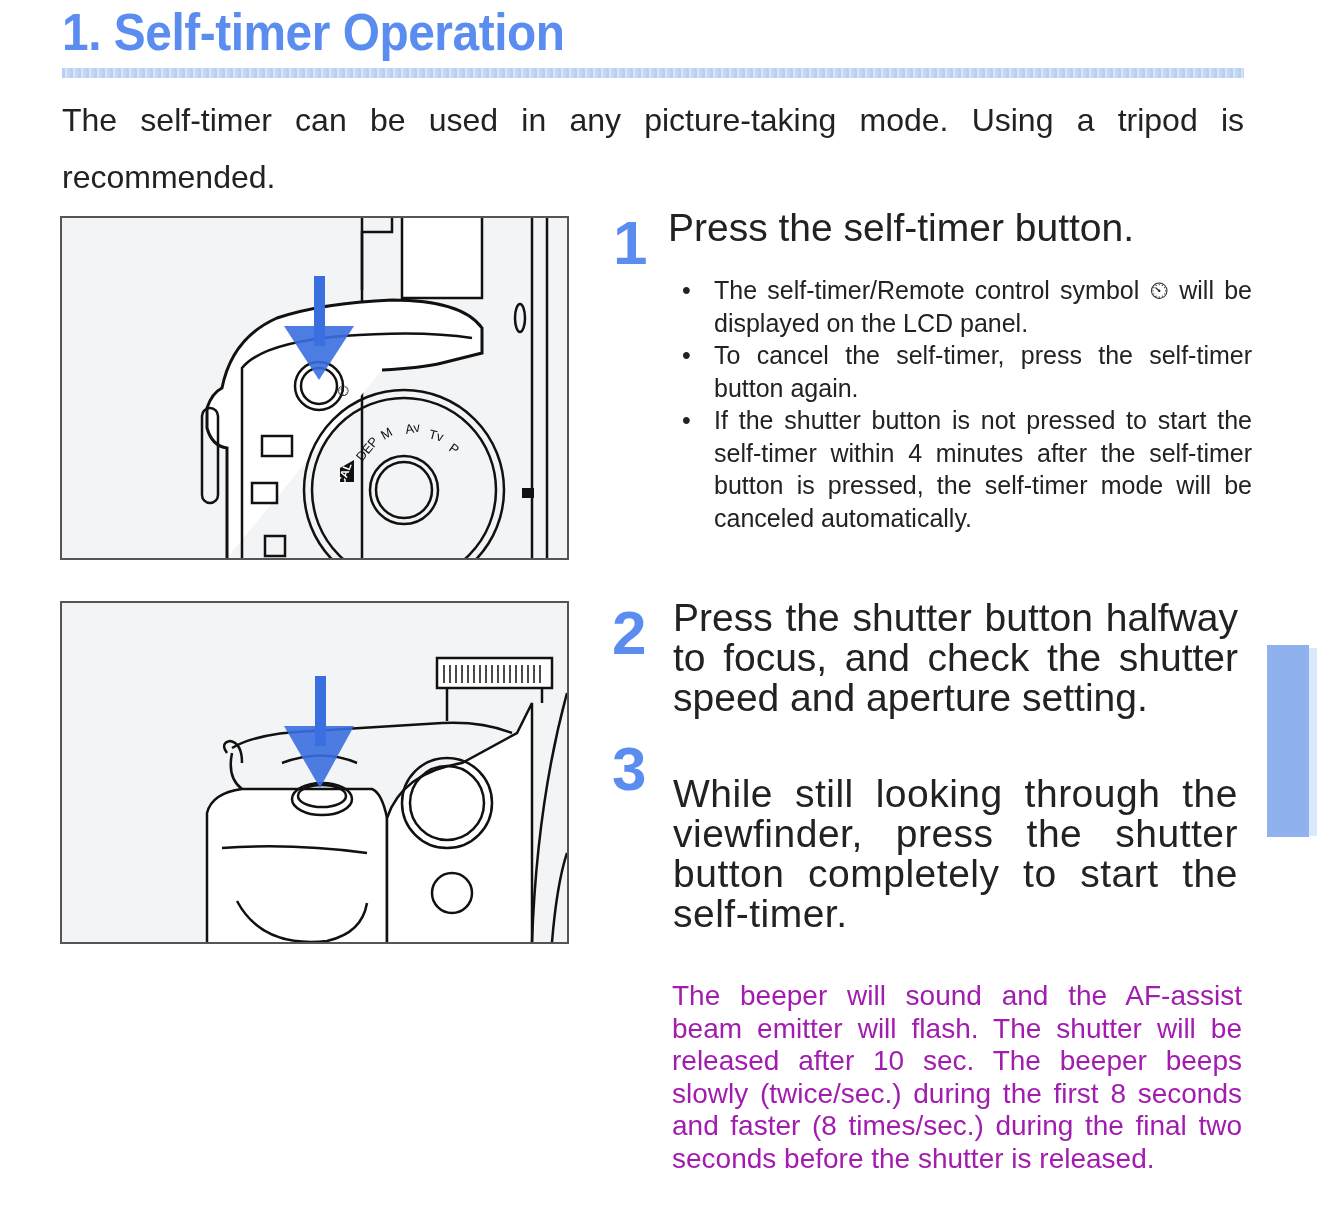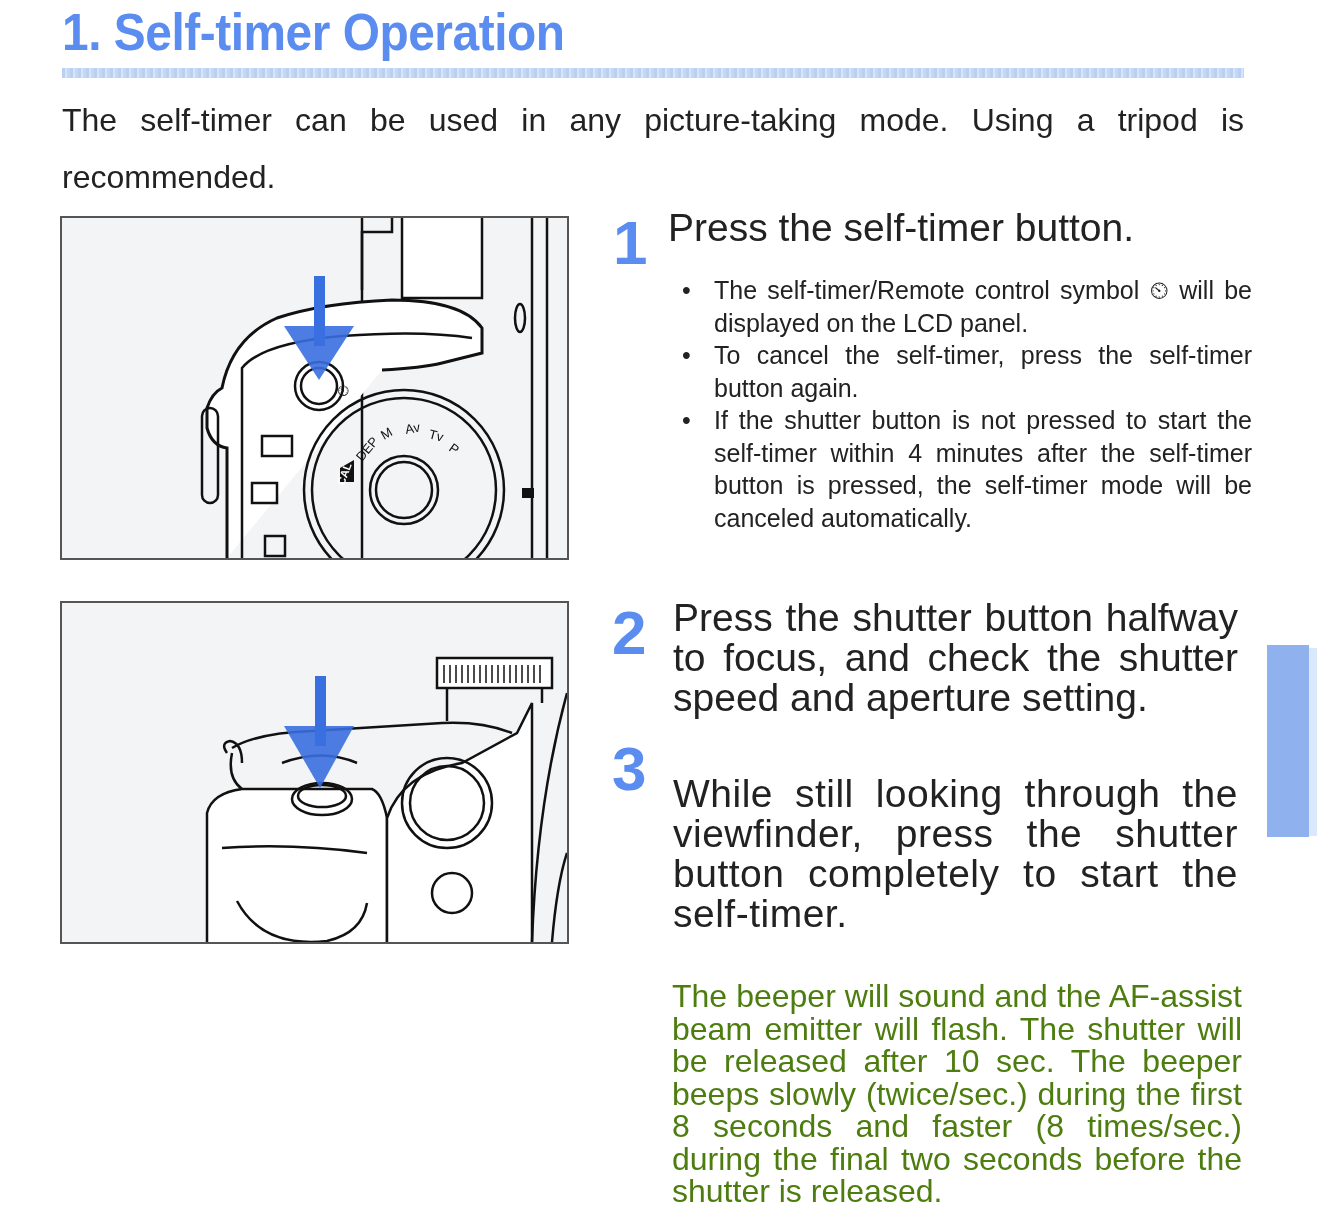--- a/index.html
+++ b/index.html
@@ -13,22 +13,22 @@
            text-align:justify; color:#222; }
   .fig { position:absolute; border:2px solid #555; background:#f3f4f6; overflow:hidden; }
   .fig1 { left:60px; top:216px; width:505px; height:340px; }
   .fig2 { left:60px; top:601px; width:505px; height:339px; }
   .stepnum { position:absolute; font-size:62px; font-weight:bold; color:#5b8cf0; line-height:1; }
   .stephead { position:absolute; font-size:39px; line-height:40px; color:#222; text-align:justify; }
   .bullets { position:absolute; left:668px; top:262px; width:572px; list-style:none; margin:12px; padding:0;
              font-size:25px; line-height:32.5px; }
   .bullets li { position:relative; padding-left:34px; text-align:justify; }
   .bullets li::before { content:"•"; position:absolute; left:2px; top:0; }
-  .note { position:absolute; left:672px; top:980px; width:570px; font-size:32px; line-height:32.5px;
-          text-align:justify; color:#4d7c0f; }
+  .note { position:absolute; left:672px; top:980px; width:570px; font-size:28px; line-height:32.5px;
+          text-align:justify; color:#a21caf; }
   .tab { position:absolute; left:1267px; top:645px; width:42px; height:192px; background:#8fb2ee; }
   .tab2 { position:absolute; left:1309px; top:648px; width:8px; height:188px; background:#d9e8fb; }
 </style>
 </head>
 <body>
 
 <div class="title">1. Self-timer Operation</div>
 <div class="rule"></div>
 <div class="intro">The self-timer can be used in any picture-taking mode. Using a tripod is recommended.</div>
 

